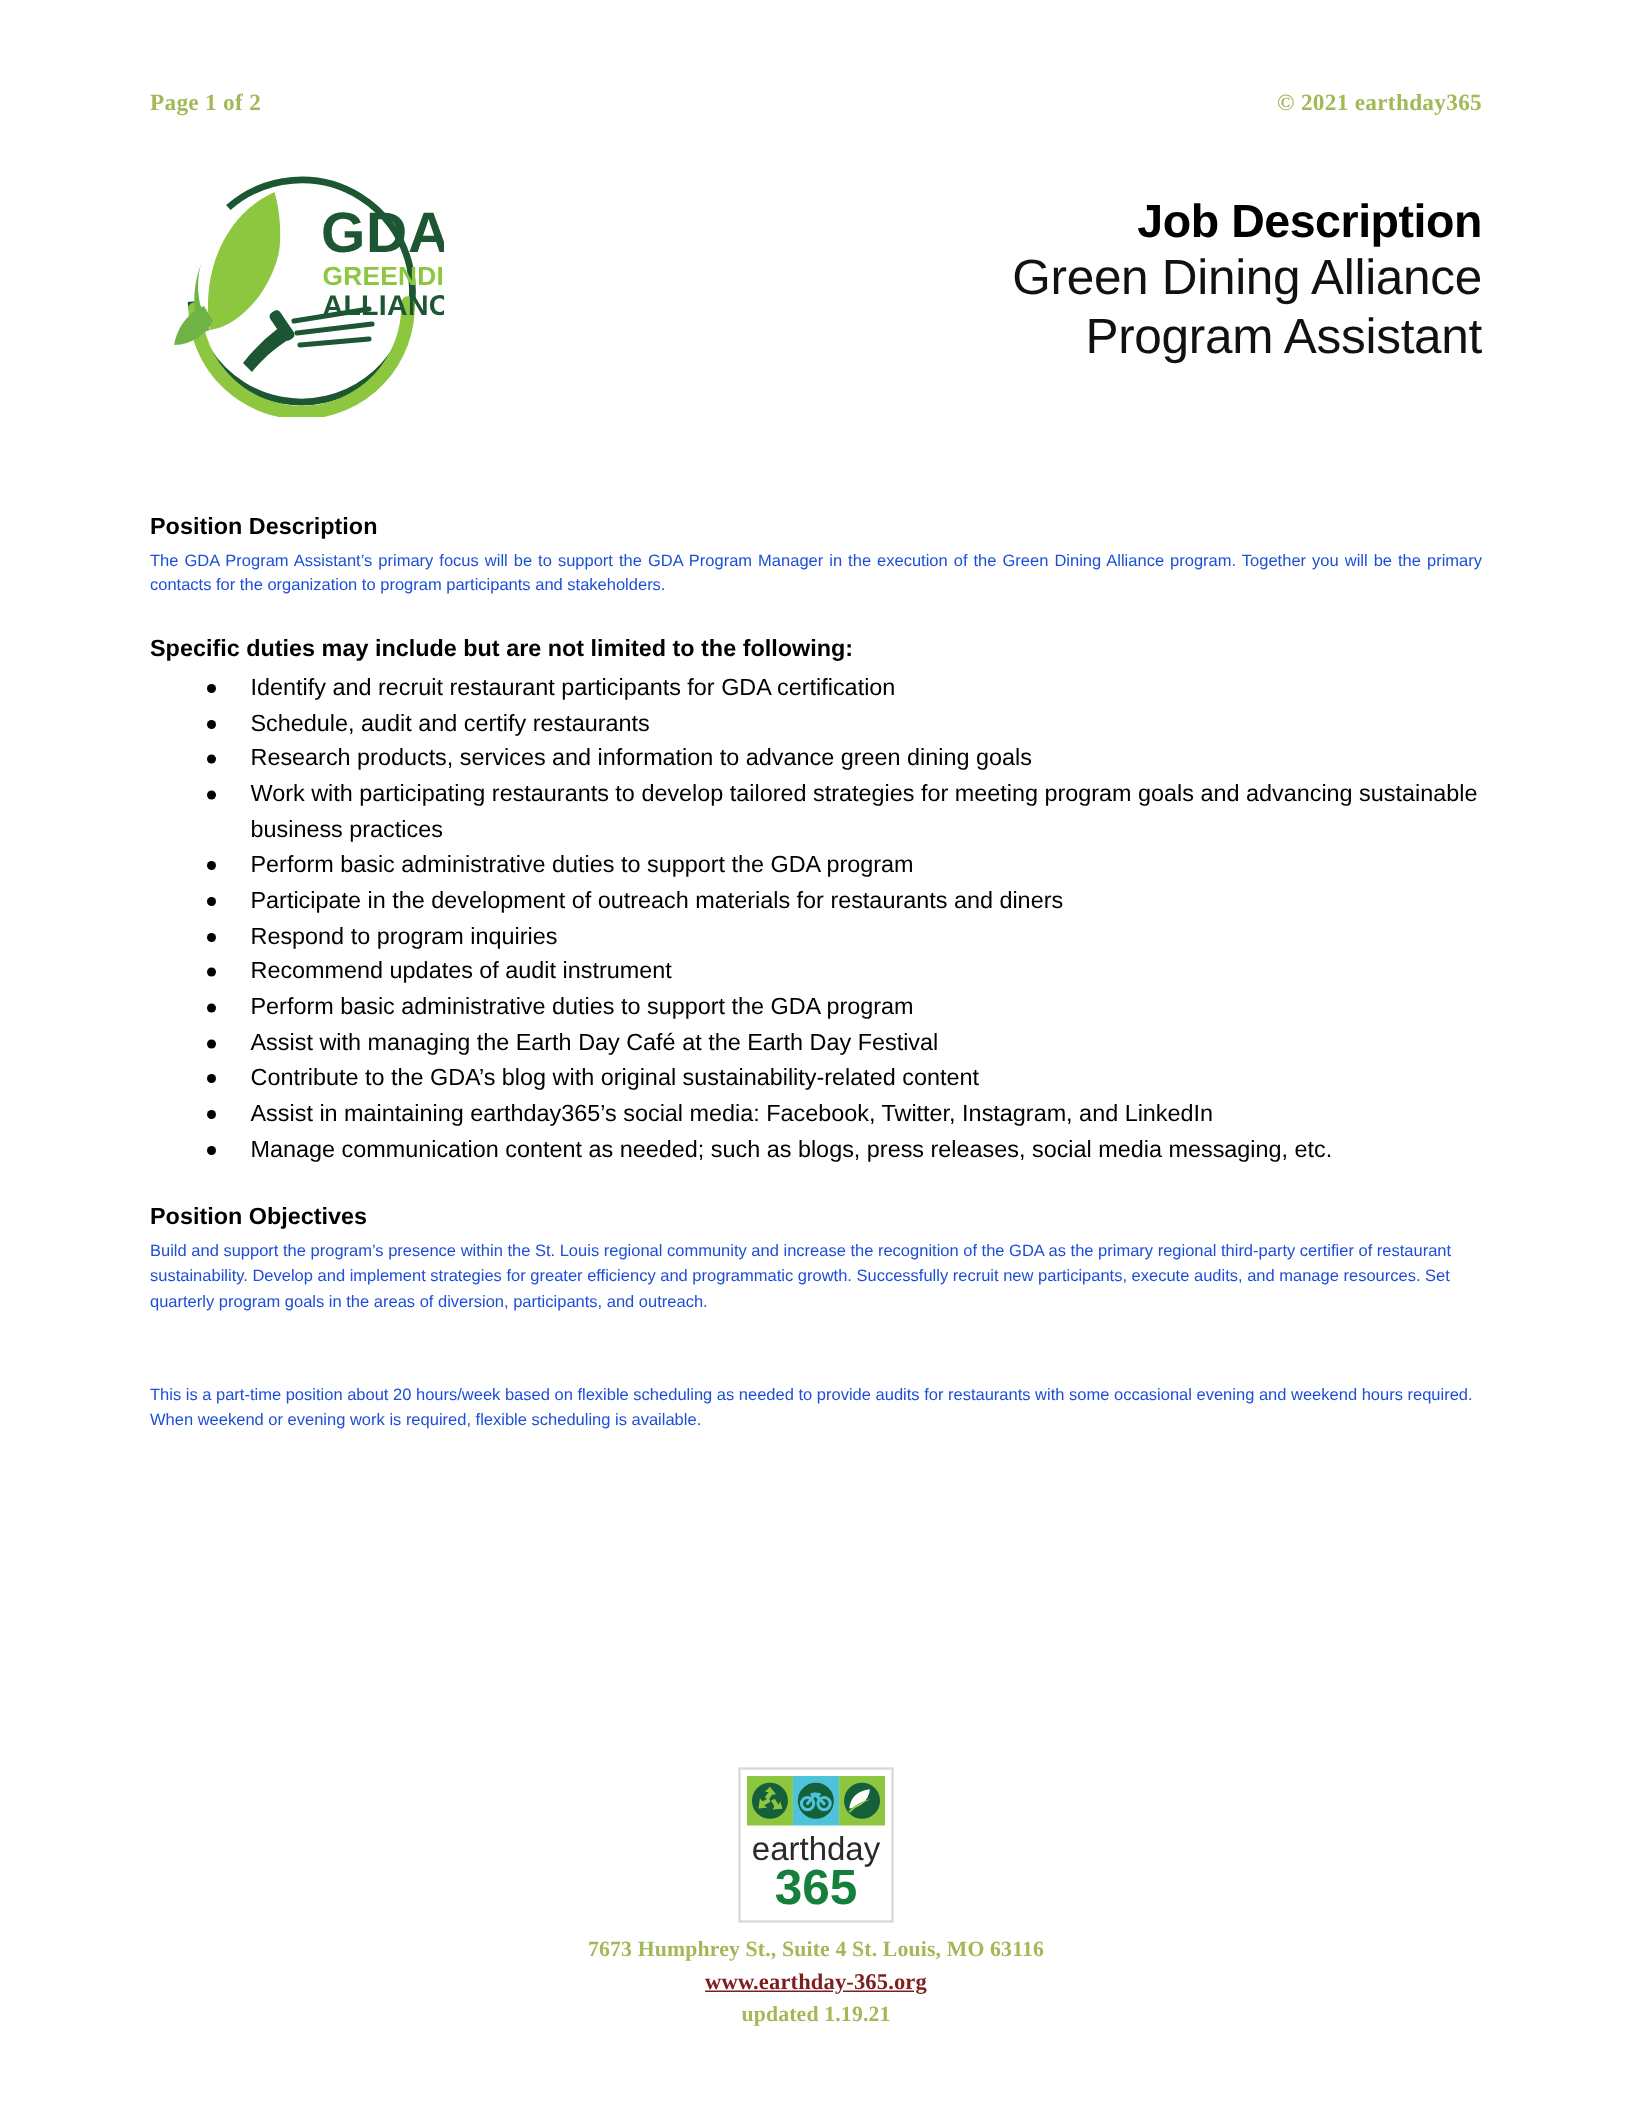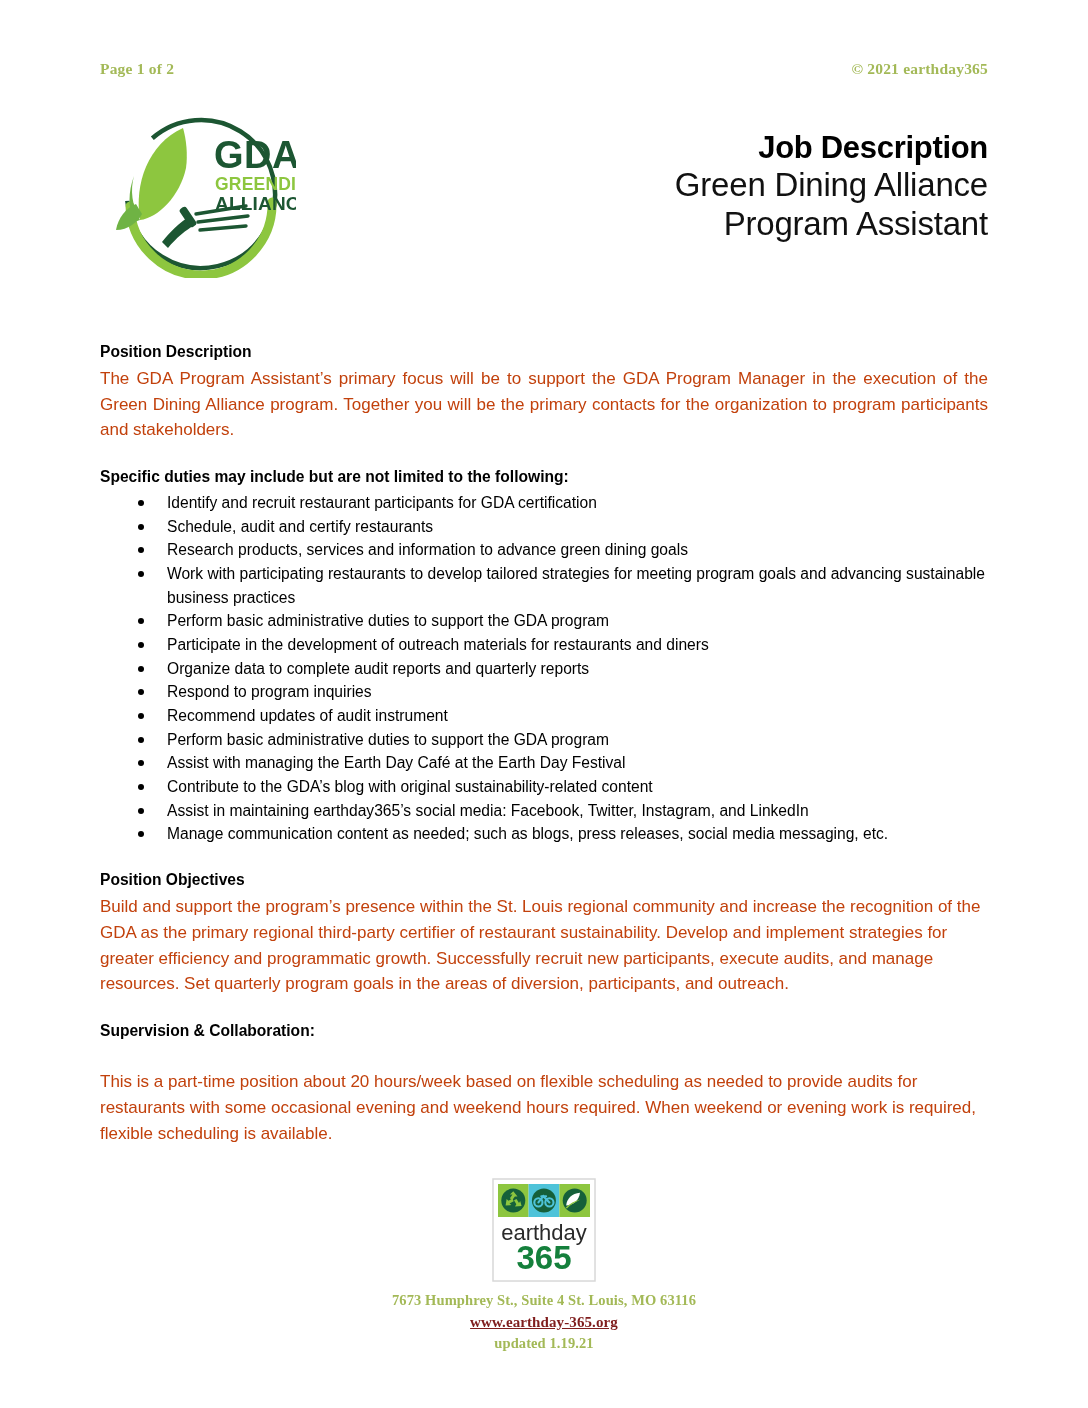--- a/index.html
+++ b/index.html
@@ -89,24 +89,24 @@
 
   .sec-head {
     font-size: 15.6px;
     font-weight: 700;
     color: #000;
     margin: 0 0 2px 0;
     line-height: 1.52;
   }
 
   p.para {
-    font-size: 17px;
+    font-size: 11px;
     line-height: 1.52;
     margin: 0;
-    color: #c2410c;
+    color: #1d4ed8;
   }
   p.justify { text-align: justify; }
   p.justify:last-child { text-align: left; }
   .gap-md { height: 22px; }
   .gap-line { height: 24px; }
 
   ul.duties {
     list-style: none;
     margin: 0;
     padding: 0;
@@ -222,38 +222,36 @@
     <div class="gap-md"></div>
 
     <h2 class="sec-head">Specific duties may include but are not limited to the following:</h2>
     <ul class="duties">
       <li>Identify and recruit restaurant participants for GDA certification</li>
       <li>Schedule, audit and certify restaurants</li>
       <li>Research products, services and information to advance green dining goals</li>
       <li>Work with participating restaurants to develop tailored strategies for meeting program goals and advancing sustainable business practices</li>
       <li>Perform basic administrative duties to support the GDA program</li>
       <li>Participate in the development of outreach materials for restaurants and diners</li>
-      <li>Organize data to complete audit reports and quarterly reports</li>
       <li>Respond to program inquiries</li>
       <li>Recommend updates of audit instrument</li>
       <li>Perform basic administrative duties to support the GDA program</li>
       <li>Assist with managing the Earth Day Café at the Earth Day Festival</li>
       <li>Contribute to the GDA’s blog with original sustainability-related content</li>
       <li>Assist in maintaining earthday365’s social media: Facebook, Twitter, Instagram, and LinkedIn</li>
       <li>Manage communication content as needed; such as blogs, press releases, social media messaging, etc.</li>
     </ul>
 
     <div class="gap-md"></div>
 
     <h2 class="sec-head">Position Objectives</h2>
     <p class="para">Build and support the program’s presence within the St. Louis regional community and increase the recognition of the GDA as the primary regional third-party certifier of restaurant sustainability. Develop and implement strategies for greater efficiency and programmatic growth. Successfully recruit new participants, execute audits, and manage resources. Set quarterly program goals in the areas of diversion, participants, and outreach.</p>
 
     <div class="gap-md"></div>
 
-    <h2 class="sec-head">Supervision &amp; Collaboration:</h2>
 
     <div class="gap-line"></div>
 
     <p class="para">This is a part-time position about 20 hours/week based on flexible scheduling as needed to provide audits for restaurants with some occasional evening and weekend hours required. When weekend or evening work is required, flexible scheduling is available.</p>
   </div>
 
   <div class="footer">
 
     <svg class="ed365-logo" viewBox="0 0 104 104">
       <rect x="1" y="1" width="102" height="102" fill="#ffffff" stroke="#d8d8d8" stroke-width="1.5"></rect>

